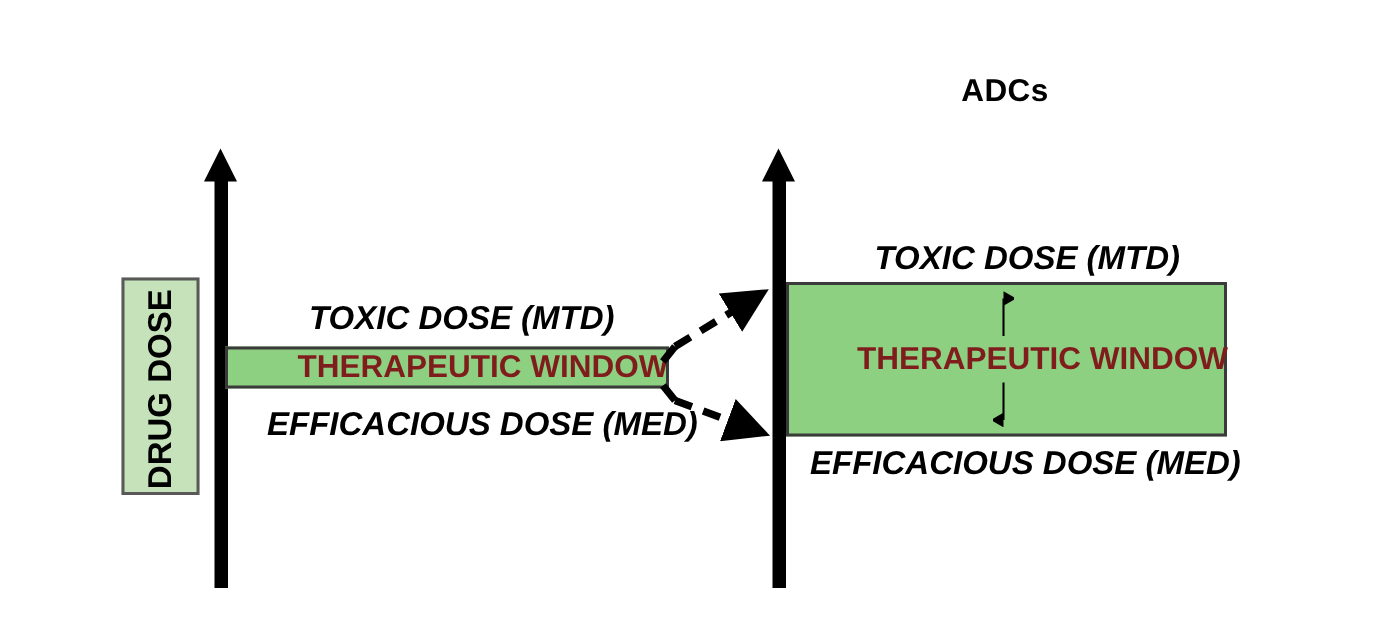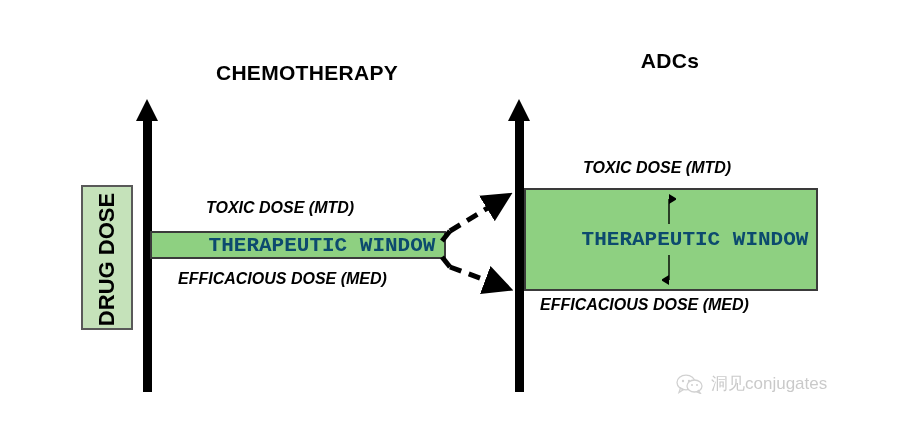--- a/index.html
+++ b/index.html
@@ -93,43 +93,43 @@
     color: #000000;
     white-space: nowrap;
   }
 
   
   .dose-label {
     position: absolute;
     font-family: "Liberation Sans", sans-serif;
     font-style: italic;
     font-weight: bold;
-    font-size: 16px;
+    font-size: 22px;
     color: #000000;
     white-space: nowrap;
   }
   #label-toxic-chemo      { left: 206px; top: 199px; }
   #label-efficacious-chemo{ left: 178px; top: 270px; }
   #label-toxic-adc        { left: 583px; top: 159px; }
   #label-efficacious-adc  { left: 540px; top: 296px; }
 
   
   .window-box {
     position: absolute;
     background: #8ed081;
     border: 2px solid #3a3a3a;
     box-sizing: border-box;
     display: flex;
     align-items: center;
     justify-content: center;
   }
   .window-label {
-    font-family: Liberation Mono, monospace;
-    font-weight: bold;
-    color: #0c4a6e;
+    font-family: Liberation Sans, sans-serif;
+    font-weight: bold;
+    color: #7f1d1d;
     white-space: nowrap;
     margin-left: 48px;
   }
   #window-chemo {
     left: 150px;
     top: 231px;
     width: 296px;
     height: 28px;
   }
   #window-chemo .window-label { font-size: 21px; }
@@ -174,21 +174,20 @@
     font-size: 17px;
     color: #8a8a8a;
     white-space: nowrap;
   }
 </style>
 </head>
 <body>
 
 <div id="canvas">
 
-  <div class="panel-title" id="title-chemotherapy">CHEMOTHERAPY</div>
 
   <div class="panel-title" id="title-adcs">ADCs</div>
 
   <div class="axis" id="axis-left">
     <div class="axis-head"></div>
     <div class="axis-shaft"></div>
   </div>
 
   <div class="axis" id="axis-right">
     <div class="axis-head"></div>
@@ -239,27 +238,14 @@
         <path d="M0,6 L3.5,0 L7,6 z" fill="#000000"></path>
       </marker>
       <marker id="tip-down" markerWidth="7" markerHeight="7" refX="3.5" refY="1" orient="auto">
         <path d="M0,1 L3.5,7 L7,1 z" fill="#000000"></path>
       </marker>
     </defs>
     <line x1="7" y1="6" x2="7" y2="31" stroke="#000000" stroke-width="1.4" marker-start="url(#tip-up)"></line>
     <line x1="7" y1="62" x2="7" y2="87" stroke="#000000" stroke-width="1.4" marker-end="url(#tip-down)"></line>
   </svg>
 
-  <div id="watermark">
-    <svg width="28" height="20" viewBox="0 0 28 20">
-      <ellipse cx="10" cy="8.5" rx="9" ry="7.3" fill="none" stroke="#9a9a9a" stroke-width="1.3"></ellipse>
-      <path d="M4.5,14 L3,18.5 L7.5,15.6 Z" fill="none" stroke="#9a9a9a" stroke-width="1.3"></path>
-      <circle cx="7" cy="7" r="1.2" fill="#9a9a9a"></circle>
-      <circle cx="13" cy="7" r="1.2" fill="#9a9a9a"></circle>
-      <ellipse cx="18.5" cy="12" rx="7.5" ry="6" fill="#ffffff" stroke="#9a9a9a" stroke-width="1.3"></ellipse>
-      <path d="M22.5,16.5 L24.5,19.5 L21,17.8 Z" fill="none" stroke="#9a9a9a" stroke-width="1.3"></path>
-      <circle cx="16" cy="11" r="1" fill="#9a9a9a"></circle>
-      <circle cx="21" cy="11" r="1" fill="#9a9a9a"></circle>
-    </svg>
-    <span id="watermark-text">洞见conjugates</span>
-  </div>
 
 </div>
 
 </body></html>

